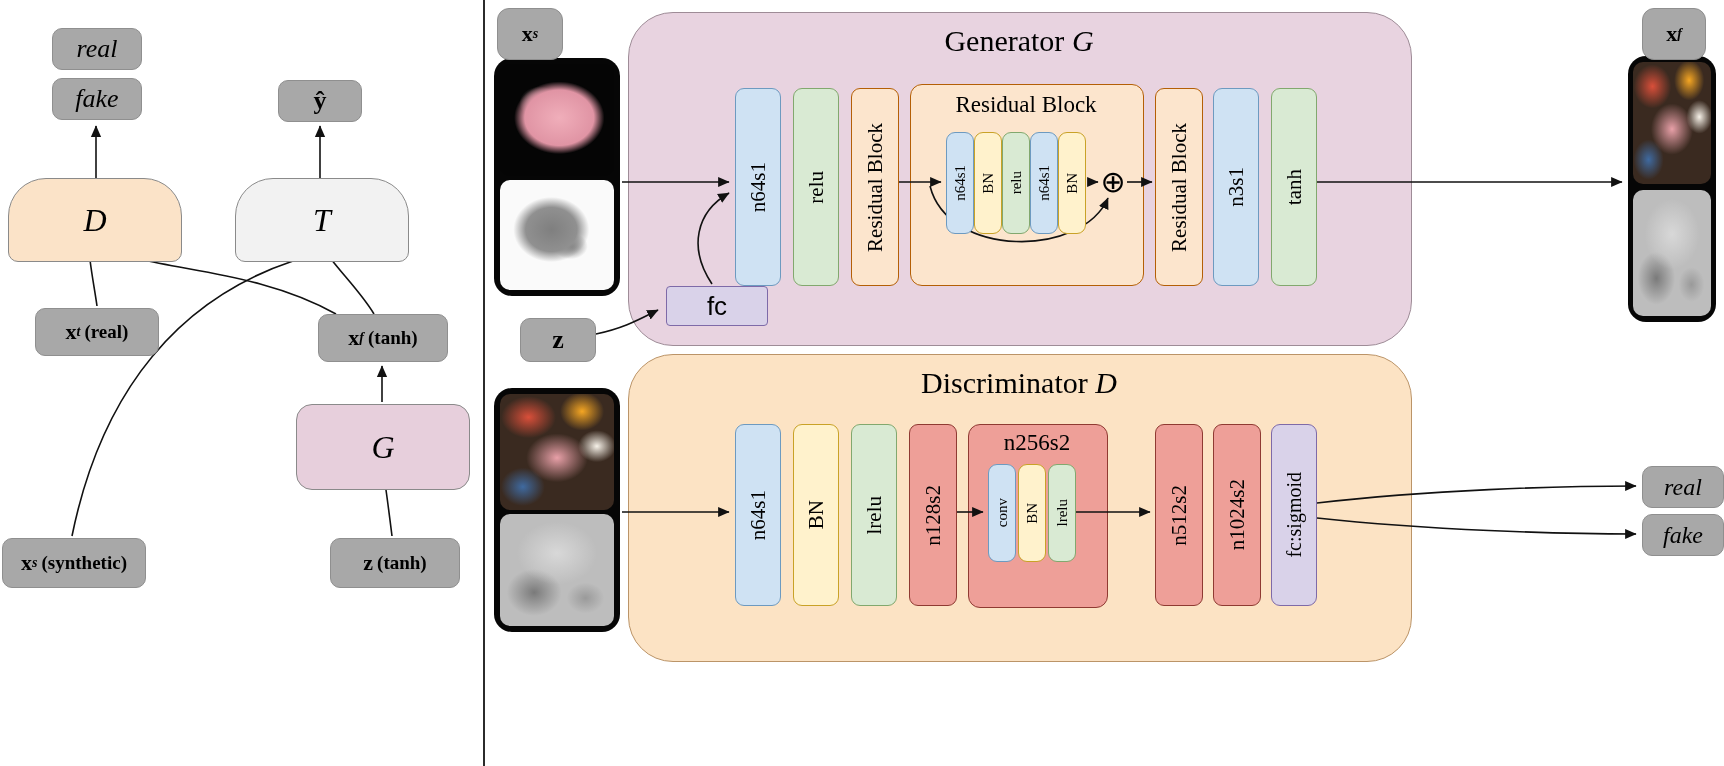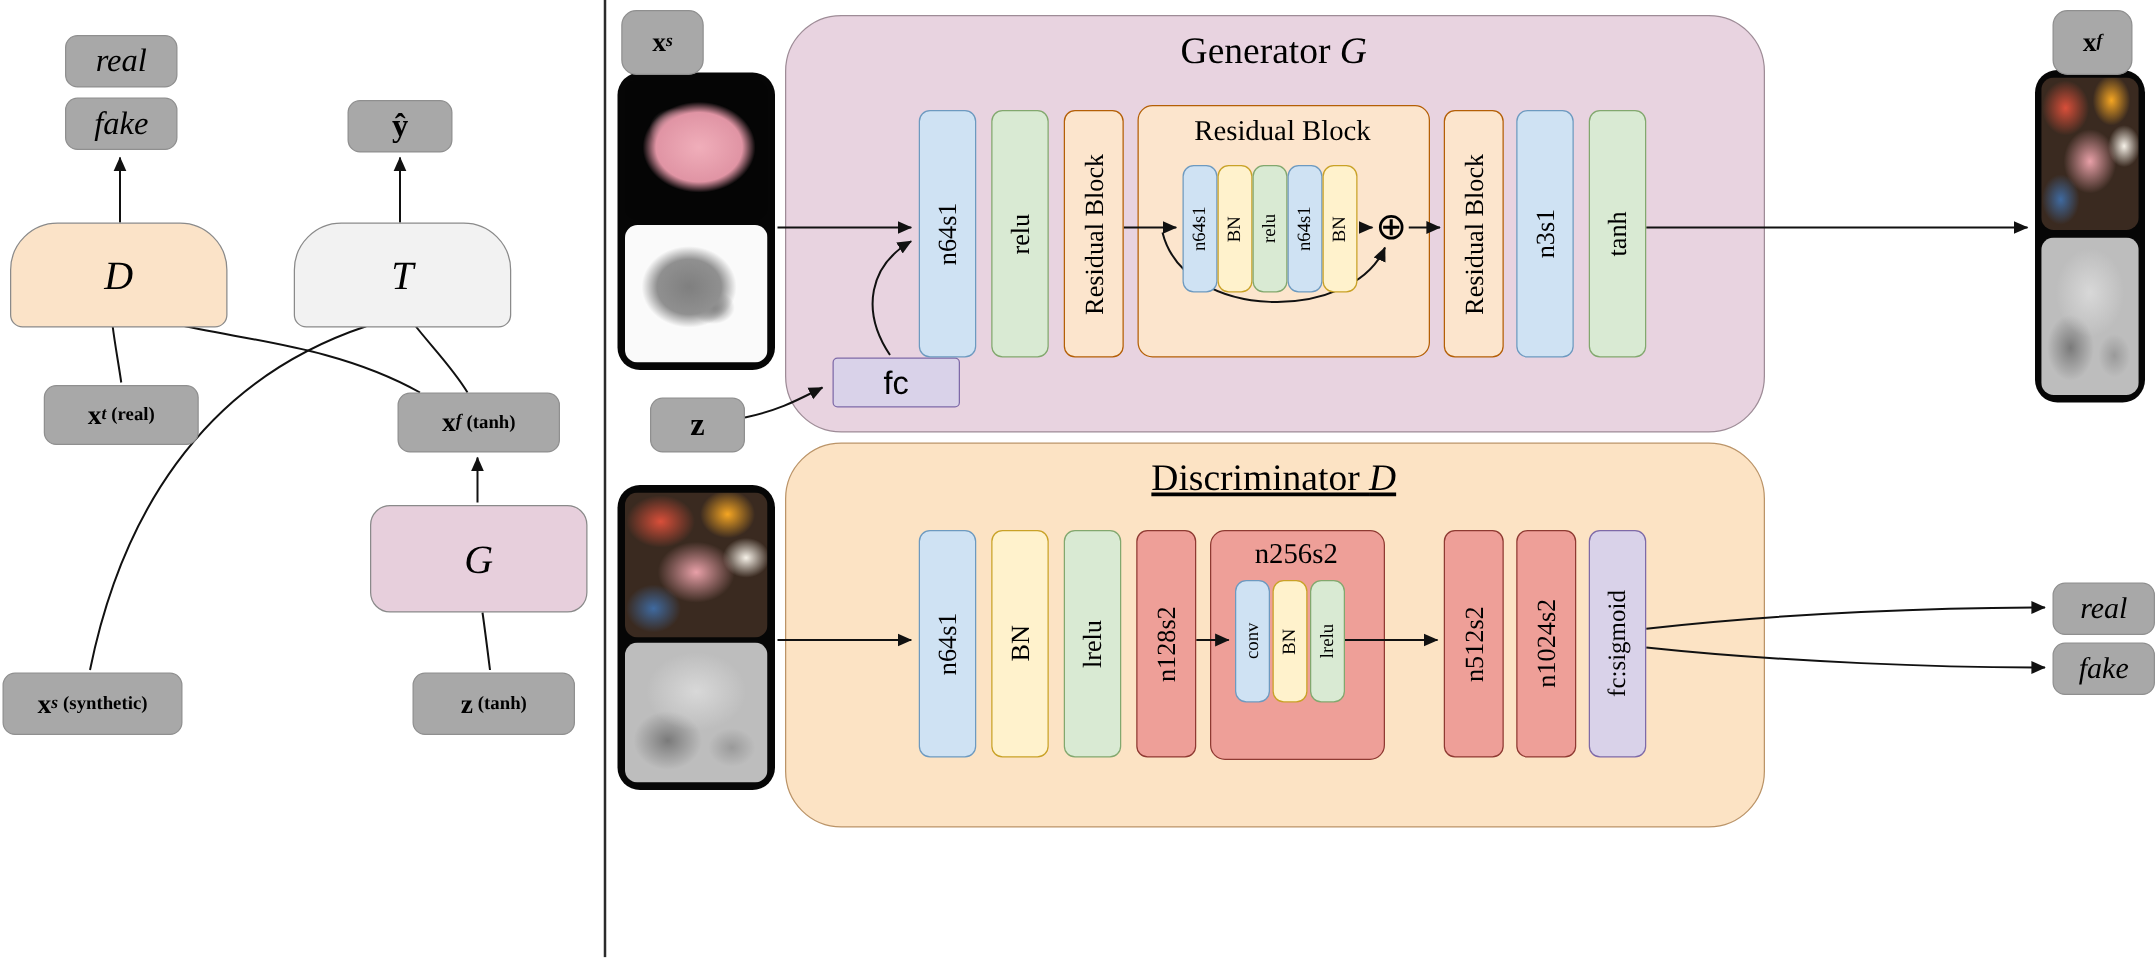--- a/index.html
+++ b/index.html
@@ -8,21 +8,21 @@
     font-family:"Liberation Serif",serif;color:#000000;overflow:hidden;
   }
   
   .gbox{
     position:absolute;background:#a8a8a8;border:1px solid #8f8f8f;border-radius:10px;
     display:flex;align-items:center;justify-content:center;z-index:4;
   }
   .italic-label{font-style:italic;font-size:26px;}
   .nbase{font-weight:bold;font-size:22px;}
   .nsup{font-style:italic;font-size:14px;font-weight:bold;line-height:0;}
-  .nnote{font-weight:600;font-size:15px;margin-left:4px;}
+  .nnote{font-weight:600;font-size:19px;margin-left:4px;}
   .yhat{font-weight:bold;font-size:26px;}
   
   .block{
     position:absolute;border:1px solid #8a8a8a;display:flex;align-items:center;justify-content:center;
     font-style:italic;font-size:32px;z-index:4;
   }
   .block.tab{border-radius:38px 38px 10px 10px;}
   .block.rect{border-radius:16px;}
   .fill-d{background:#fbe3c8;}
   .fill-t{background:#f2f2f2;}
@@ -251,21 +251,21 @@
   </div>
   <div class="vbox green" style="left:1271px;top:88px;width:44px;height:196px;">
     <span class="vtext">tanh</span>
   </div>
 
   <div class="gbox" style="left:1642px;top:8px;width:62px;height:50px;border-radius:12px;">
     <span class="nbase">x</span>
       <sup class="nsup">f</sup>
   </div>
 
-  <div class="section-title" style="left:628px;top:366px;width:782px;text-decoration:underline;">
+  <div class="section-title" style="left:628px;top:366px;width:782px;">
     <span>Discriminator </span><i>D</i>
   </div>
 
   <div class="vbox blue" style="left:735px;top:424px;width:44px;height:180px;">
     <span class="vtext">n64s1</span>
   </div>
   <div class="vbox yellow" style="left:793px;top:424px;width:44px;height:180px;">
     <span class="vtext">BN</span>
   </div>
   <div class="vbox green" style="left:851px;top:424px;width:44px;height:180px;">

